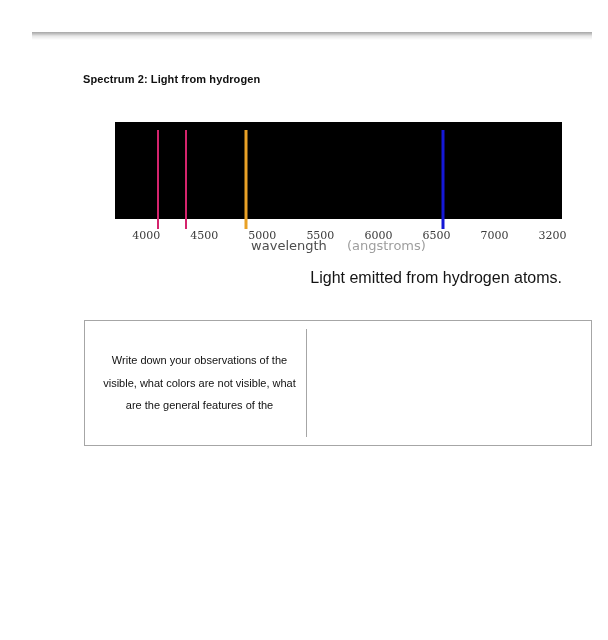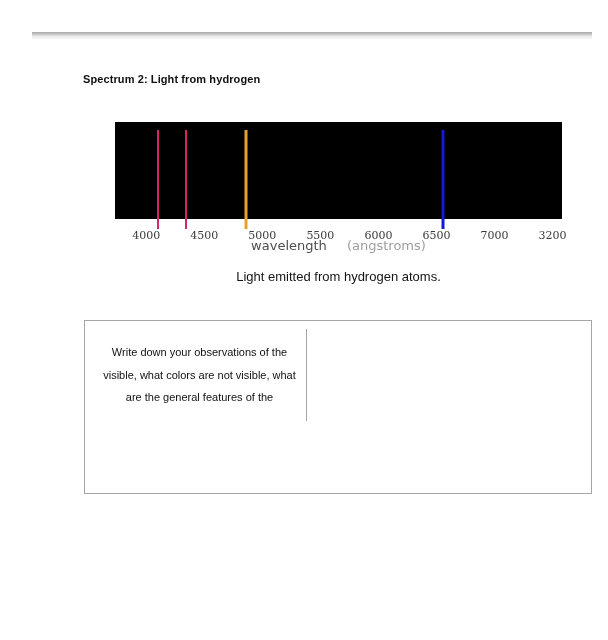--- a/index.html
+++ b/index.html
@@ -27,26 +27,26 @@
     position:absolute; left:83px; top:189px; width:447px; height:14px;
     font-family:"DejaVu Serif", serif; font-size:11px; color:#3b3b3b;
   }
   .tick { position:absolute; top:0; transform:translateX(-50%); white-space:nowrap; }
   .xlabel {
     position:absolute; left:83px; top:206px; width:447px; text-align:center;
     font-family:"DejaVu Sans", sans-serif; font-size:13px; color:#4d4d4d;
   }
   .xlabel .unit { color:#9e9e9e; }
   .caption {
-    position:absolute; left:83px; top:237px; width:447px; text-align:center;
-    font-size:13px; color:#141414;
+    position:absolute; left:83px; top:237px; width:447px; text-align:right;
+    font-size:16px; color:#141414;
   }
   .obs-table {
-    position:absolute; left:52px; top:288px; width:508px; height:174px;
-    border:1.5px solid #a6a6a6; background:#ffffff; display:flex;flex-direction:column;
+    position:absolute; left:52px; top:288px; width:508px; height:126px;
+    border:1.5px solid #a6a6a6; background:#ffffff; display:flex;
   }
   .q-cell {
     width:214px; border-right:1.5px solid #a6a6a6;
     display:flex; align-items:center; justify-content:center;
   }
   .a-cell { flex:1; }
   .q-text {
     font-size:11px; line-height:14.6px; color:#111111; text-align:center;
   }
   .q-text > div { white-space:nowrap; }

